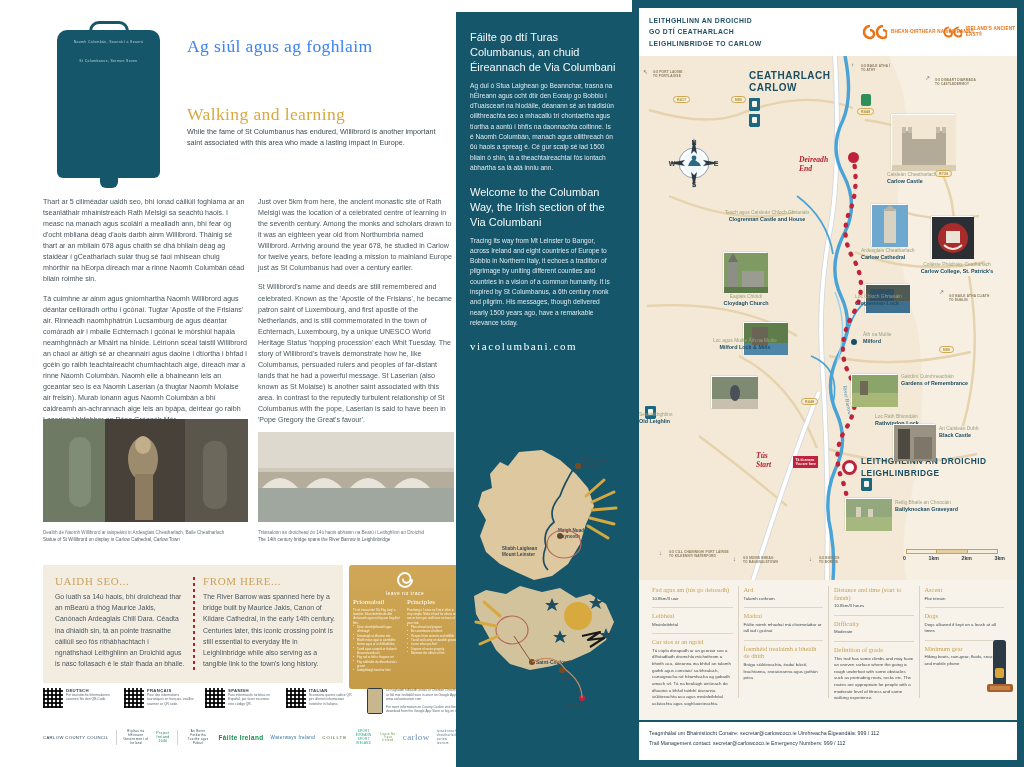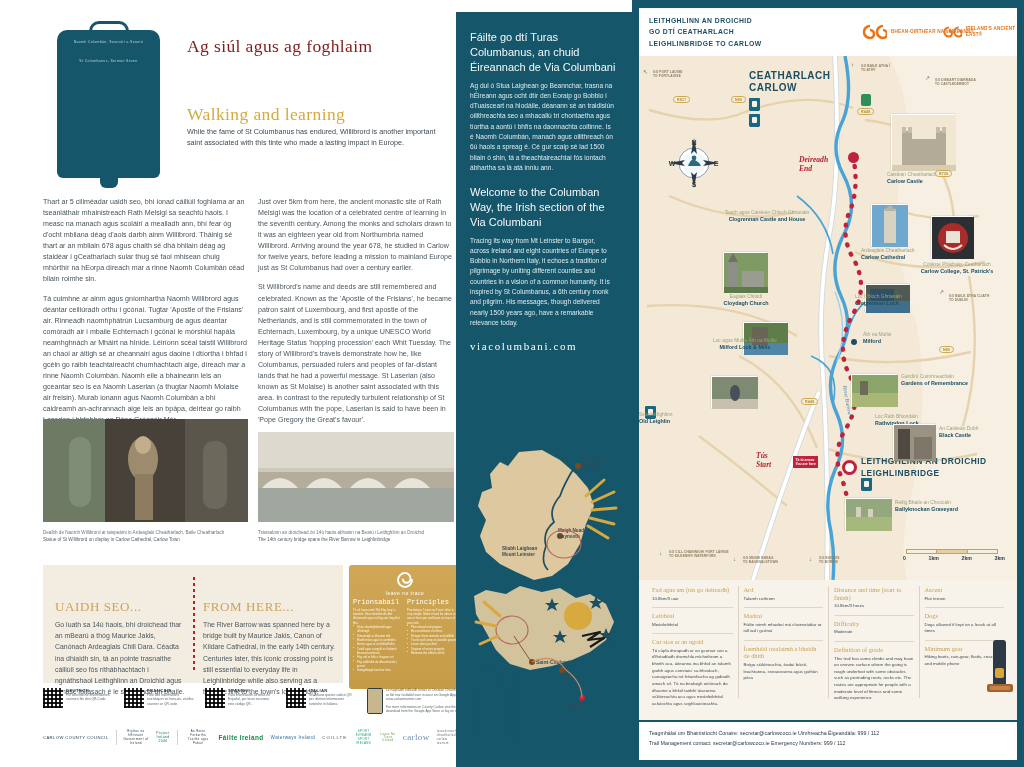--- a/index.html
+++ b/index.html
@@ -32,21 +32,21 @@
   }
   .qt-attrib { font-size:3.4px; letter-spacing:.4px; color:#bcd4dc; margin-bottom:4px; }
   .qt-quote {
     font-family:"Liberation Serif", serif; font-size:8.3px; line-height:1.45;
     letter-spacing:.25px;
   }
   .qt-gap { height:11px; }
 
   .hdr-gael {
     position:absolute; left:187px; top:36px; width:262px;
-    font-family:"Liberation Serif", serif; font-size:17.5px; color:#7f1d1d;
+    font-family:"Liberation Serif", serif; font-size:17.5px; color:#3b82f6;
     letter-spacing:.4px;
   }
   .body-gael {
     position:absolute; left:187px; top:58px; width:240px;
     font-size:7.2px; line-height:1.55; color:#3c4a52;
   }
   .hdr-en {
     position:absolute; left:187px; top:104px; width:262px;
     font-family:"Liberation Serif", serif; font-size:17.5px; color:#d8a93f;
     letter-spacing:.4px;
@@ -72,42 +72,42 @@
   .cap { position:absolute; font-size:4.6px; line-height:1.5; color:#555f66; }
   .cap .g { color:#6b757c; }
   .ph1cap { left:43px; top:530px; width:210px; }
   .ph2cap { left:258px; top:530px; width:200px; }
 
   
   .beige-box {
     position:absolute; left:43px; top:565px; width:300px; height:118px;
     background:#f3ece1;
   }
-  .bb-title { font-family:"Liberation Serif", serif; font-size:13px; color:#cba35a; letter-spacing:.6px;margin-top:24px; }
+  .bb-title { font-family:"Liberation Serif", serif; font-size:11px; color:#cba35a; letter-spacing:.6px; }
   .bb-body { font-size:6.9px; line-height:1.62; color:#4a575e; margin-top:4px; }
   .bb-col { position:absolute; top:10px; width:133px; }
   .bb-left { left:12px; }
   .bb-right { left:160px; }
   .bb-divider {
     position:absolute; left:150px; top:12px; width:2px; height:96px;
     background-image: linear-gradient(#b9202c 50%, transparent 0);
     background-size: 2px 6px;
   }
 
   
   .lnt {
     position:absolute; left:349px; top:565px; width:112px; height:124px;
     background:linear-gradient(180deg,#cfa756,#c59b48);
     border-radius:3px; color:#fff; padding:5px 4px;
   }
   .lnt-logo { text-align:center; font-size:5px; letter-spacing:.5px; }
   .spiral { display:block; margin:1px auto 1px; }
   .lnt-cols { display:flex; gap:4px; margin-top:2px; }
   .lnt-col { width:50%; }
-  .lnt-h { font-family:Liberation Mono, monospace; font-size:7px; color:#fff; margin-bottom:2px; }
+  .lnt-h { font-family:Liberation Serif, serif; font-size:7px; color:#fff; margin-bottom:2px; }
   .lnt-p { font-size:2.9px; line-height:1.45; color:#fdf6e7; }
   .lnt-li { font-size:2.9px; line-height:1.5; color:#fdf6e7; padding-left:4px; position:relative; }
   .lnt-li:before { content:"•"; position:absolute; left:0; top:-0.5px; }
 
   
   .lang-strip { position:absolute; left:43px; top:688px; width:410px; height:32px; display:flex; gap:10px; }
   .lang-item { display:flex; gap:3px; }
   .qr { width:20px; height:20px; background:
       repeating-linear-gradient(90deg,#222 0 2px,#fff 2px 4px),
       repeating-linear-gradient(0deg,#222 0 2px,transparent 2px 4px);
@@ -215,21 +215,21 @@
   <div class="left-panel">
 
     <div class="quote-tag">
       <div class="qt-attrib">Naomh Columbán, Seanráit a Seanrá</div>
       <div class="qt-gap"></div>
       <div class="qt-attrib">St Columbanus, Sermon Seven</div>
     </div>
 
     <div class="hdr-gael">Ag siúl agus ag foghlaim</div>
     <div class="hdr-en">Walking and learning</div>
-    <div class="body-en">While the fame of St Columbanus has endured, Willibrord is another important saint associated with this tinte who made a lasting impact in Europe.</div>
+    <div class="body-en">While the fame of St Columbanus has endured, Willibrord is another important saint associated with this area who made a lasting impact in Europe.</div>
 
     <div class="col-gael">
       <p>Thart ar 5 ciliméadar uaidh seo, bhí ionad cáiliúil foghlama ar an tseanláthair mhainistreach Rath Melsigi sa seachtú haois. I measc na manach agus scoláirí a mealladh ann, bhí fear óg d'ocht mbliana déag d'aois darbh ainm Willibrord. Tháinig sé thart ar an mbliain 678 agus chaith sé dhá bhliain déag ag staidéar i gCeatharlach sular thug sé faoi mhisean chuig mhórthír na hEorpa díreach mar a rinne Naomh Columbán céad bliain roimhe sin.</p>
       <p>Tá cuimhne ar ainm agus gníomhartha Naomh Willibrord agus déantar ceiliúradh orthu i gcónaí. Tugtar 'Apostle of the Frisians' air. Rinneadh naomhphátrún Lucsamburg de agus déantar comóradh air i mbaile Echternach i gcónaí le mórshiúl hapála neamhghnách ar Mháirt na hInide. Léiríonn scéal taistil Willibrord an chaoi ar áitigh sé ar cheannairí agus daoine i dtíortha i bhfad i gcéin go raibh teachtaireacht chumhachtach aige, díreach mar a rinne Naomh Columbán. Naomh eile a bhaineann leis an gceantar seo is ea Naomh Laserian (a thugtar Naomh Molaise air freisin). Murab ionann agus Naomh Columbán a bhí caidreamh an-achrannach aige leis an bpápa, deirtear go raibh Laserian i bhfabhar an Pápa Gréagóir Mór.</p>
     </div>
     <div class="col-eng">
       <p>Just over 5km from here, the ancient monastic site of Rath Melsigi was the location of a celebrated centre of learning in the seventh century. Among the monks and scholars drawn to it was an eighteen year old from Northumbria named Willibrord. Arriving around the year 678, he studied in Carlow for twelve years, before leading a mission to mainland Europe just as St Columbanus had over a century earlier.</p>
       <p>St Willibrord's name and deeds are still remembered and celebrated. Known as the 'Apostle of the Frisians', he became patron saint of Luxembourg, and first apostle of the Netherlands, and is still commemorated in the town of Echternach, Luxembourg, by a unique UNESCO World Heritage Status 'hopping procession' each Whit Tuesday. The story of Willibrord's travels demonstrate how he, like Columbanus, persuaded rulers and peoples of far-distant lands that he had a powerful message. St Laserian (also known as St Molaise) is another saint associated with this area. In contrast to the reputedly turbulent relationship of St Columbanus with the pope, Laserian is said to have been in 'Pope Gregory the Great's favour'.</p>
     </div>
 

